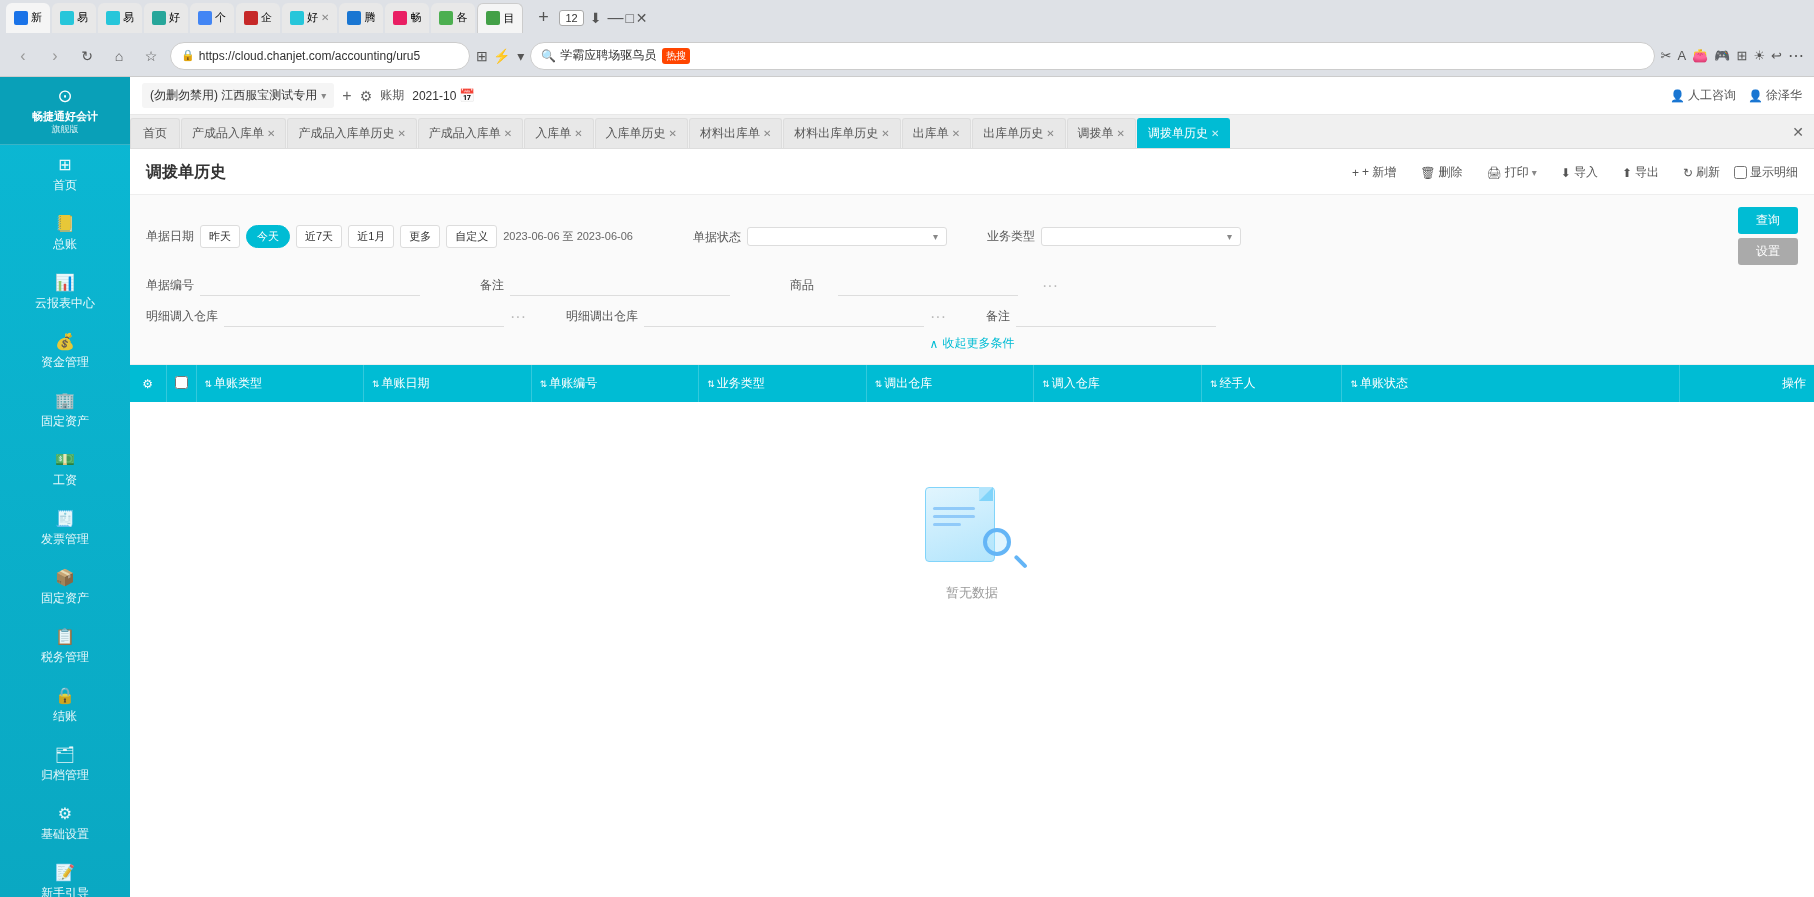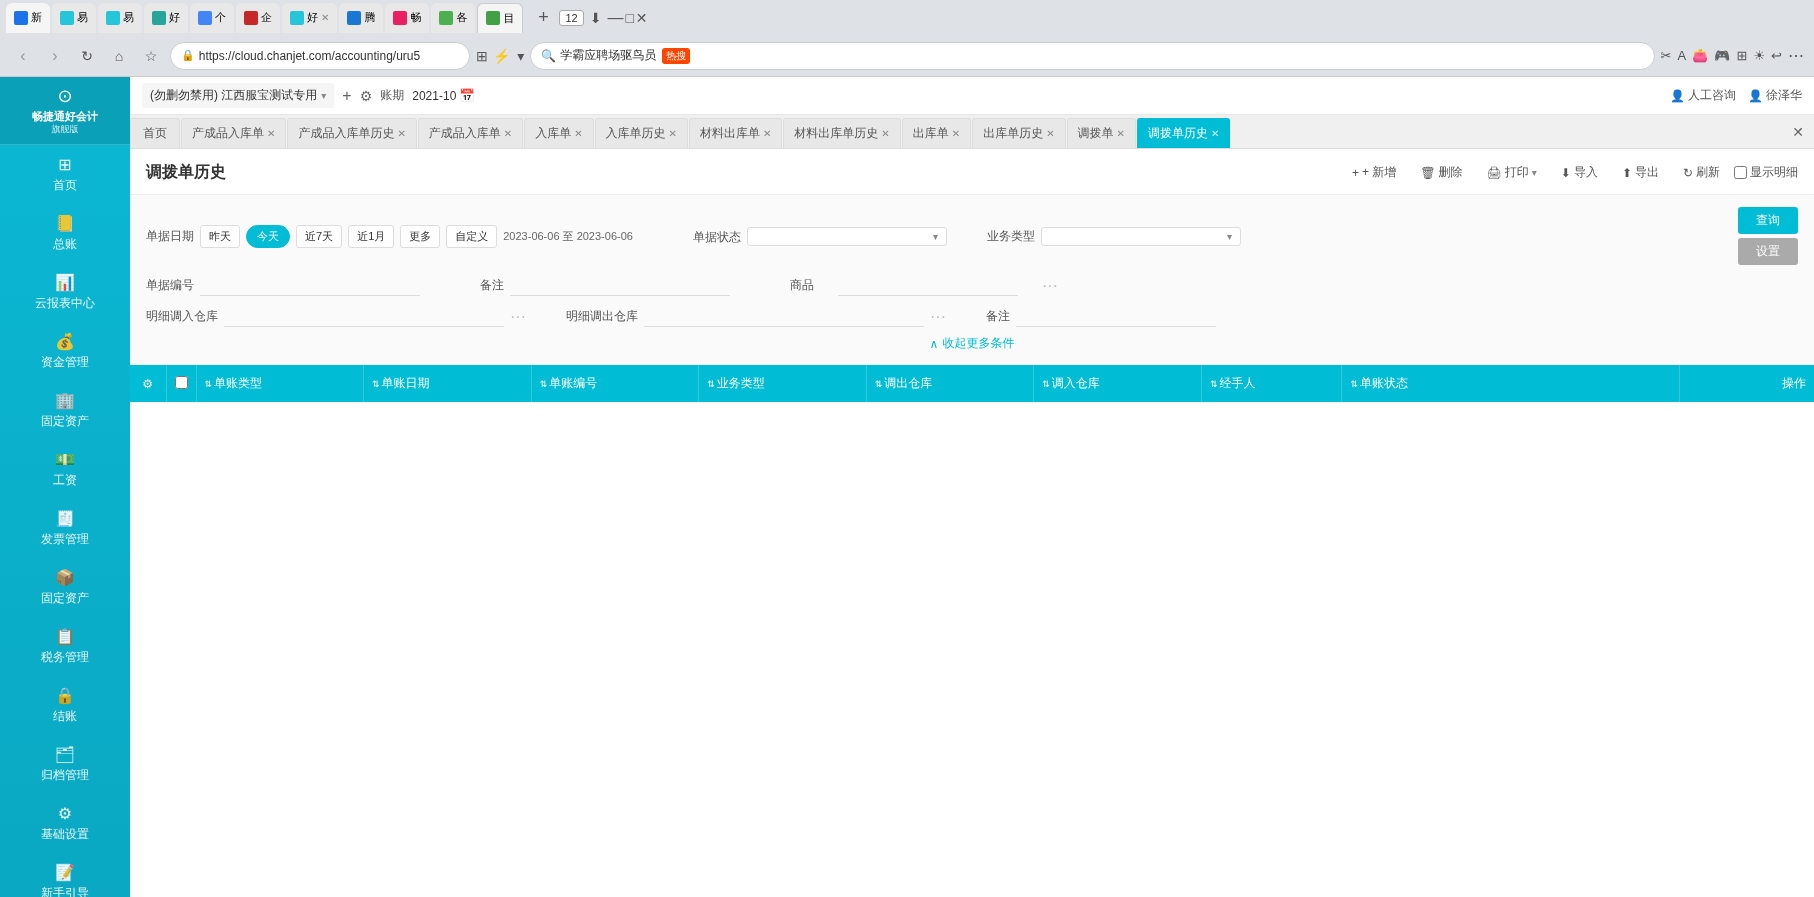--- a/index.html
+++ b/index.html
@@ -421,17 +421,38 @@
               </th>
               <th style="padding:10px 8px;font-size:12px;font-weight:normal;text-align:right;min-width:60px;">
                 <span>操作</span>
               </th>
             </tr>
           </thead>
           <tbody>
           </tbody>
         </table>
 
+        <div style="display:flex;flex-direction:column;align-items:center;justify-content:center;padding:80px 20px;">
+
+          <div style="position:relative;width:110px;height:90px;margin-bottom:12px;">
+
+            <div style="width:70px;height:75px;background:linear-gradient(160deg,#e1f5fe,#b3e5fc);border-radius:4px;position:absolute;top:5px;left:8px;border:1px solid #81d4fa;"></div>
+
+            <div style="position:absolute;top:5px;left:62px;width:0;height:0;border-left:14px solid #b3e5fc;border-bottom:14px solid #81d4fa;"></div>
+
+            <div style="position:absolute;top:25px;left:16px;">
+              <div style="width:42px;height:3px;background:#90caf9;border-radius:2px;margin-bottom:5px;"></div>
+              <div style="width:42px;height:3px;background:#90caf9;border-radius:2px;margin-bottom:5px;"></div>
+              <div style="width:28px;height:3px;background:#90caf9;border-radius:2px;"></div>
+            </div>
+
+            <div style="position:absolute;bottom:0;right:0;width:44px;height:44px;">
+              <div style="width:28px;height:28px;border:4px solid #64b5f6;border-radius:50%;background:rgba(179,229,252,0.4);position:absolute;top:0;left:0;"></div>
+              <div style="width:4px;height:16px;background:#64b5f6;position:absolute;bottom:0;right:10px;transform:rotate(-45deg);border-radius:2px;transform-origin:top center;"></div>
+            </div>
+          </div>
+          <span style="color:#999;font-size:13px;">暂无数据</span>
+        </div>
       </div>
 
     </div>
   </div>
 </div>
 
 </body></html>

